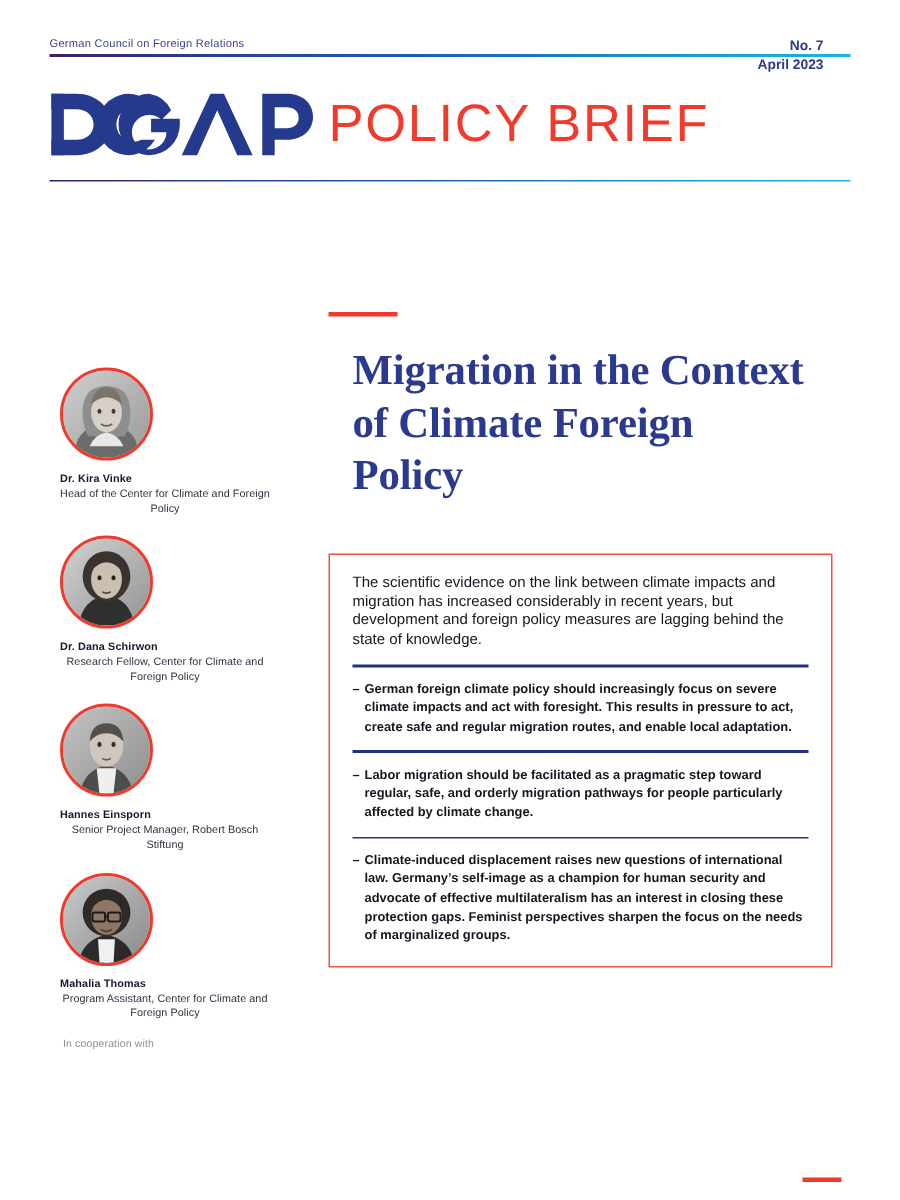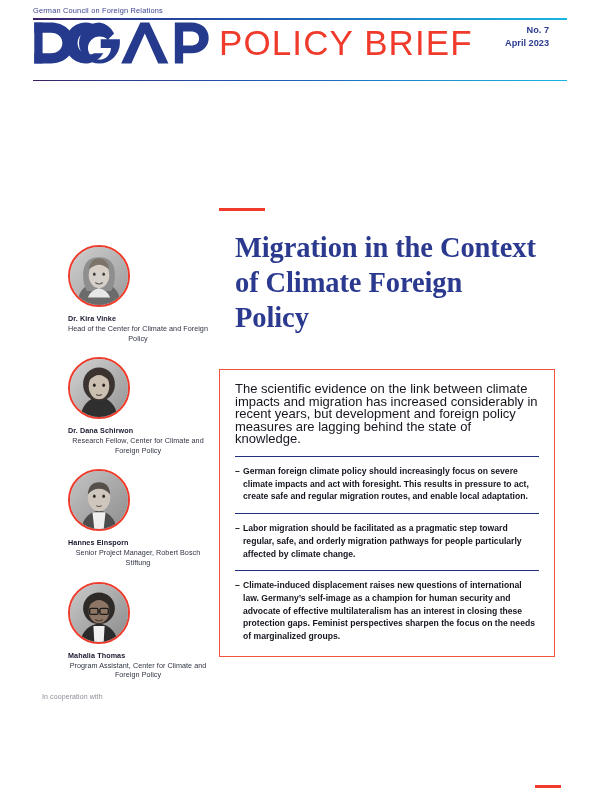--- a/index.html
+++ b/index.html
@@ -28,21 +28,21 @@
   .masthead {
     position: absolute;
     left: 33px;
     top: 0;
     width: 534px;
   }
   .org-line {
     font-size: 7.4px;
     letter-spacing: 0.18px;
     color: #3b3f8f;
-    padding-top: 6px;
+    padding-top: 24px;
     padding-bottom: 3px;
     white-space: nowrap;
   }
   .rule-gradient {
     height: 1.6px;
     width: 534px;
     background: linear-gradient(to right, #3b2060 0%, #2b3a8f 16%, #1f5bb5 45%, #1a96cf 78%, #18b6e2 100%);
   }
   .issue-block {
     position: absolute;
@@ -50,20 +50,21 @@
     top: 24px;
     text-align: right;
     font-size: 9.2px;
     line-height: 12.6px;
     color: #2b3a8f;
     font-weight: 600;
   }
   .logo-row {
     position: relative;
     height: 56px;
+    margin-top: 22px;
   }
   .logo-dgap {
     position: absolute;
     left: 0;
     top: 0;
     height: 46px;
   }
   .logo-brief {
     position: absolute;
     left: 186px;
@@ -78,21 +79,20 @@
   .rule-bottom-wrap {
     margin-top: 4px;
   }
 
   
   .authors {
     position: absolute;
     left: 40px;
     top: 245px;
     width: 145px;
-    margin-left: 28px;
   }
   .author {
     margin-bottom: 14px;
   }
   .avatar {
     width: 62px;
     height: 62px;
     border-radius: 50%;
     border: 2px solid #f03b2c;
     overflow: hidden;
@@ -174,21 +174,21 @@
     position: absolute;
     left: 219px;
     top: 369px;
     width: 336px;
     box-sizing: border-box;
     border: 1.4px solid #f0533f;
     padding: 13px 15px 14px 15px;
     background: #ffffff;
   }
   .abstract-lead {
-    font-size: 13px;
+    font-size: 10px;
     line-height: 12.6px;
     color: #15161f;
     letter-spacing: 0.01px;
     margin: 0 0 2px 0;
   }
   .kp-sep {
     height: 1.3px;
     background: #23307e;
     margin: 10px 0 8px 0;
   }

